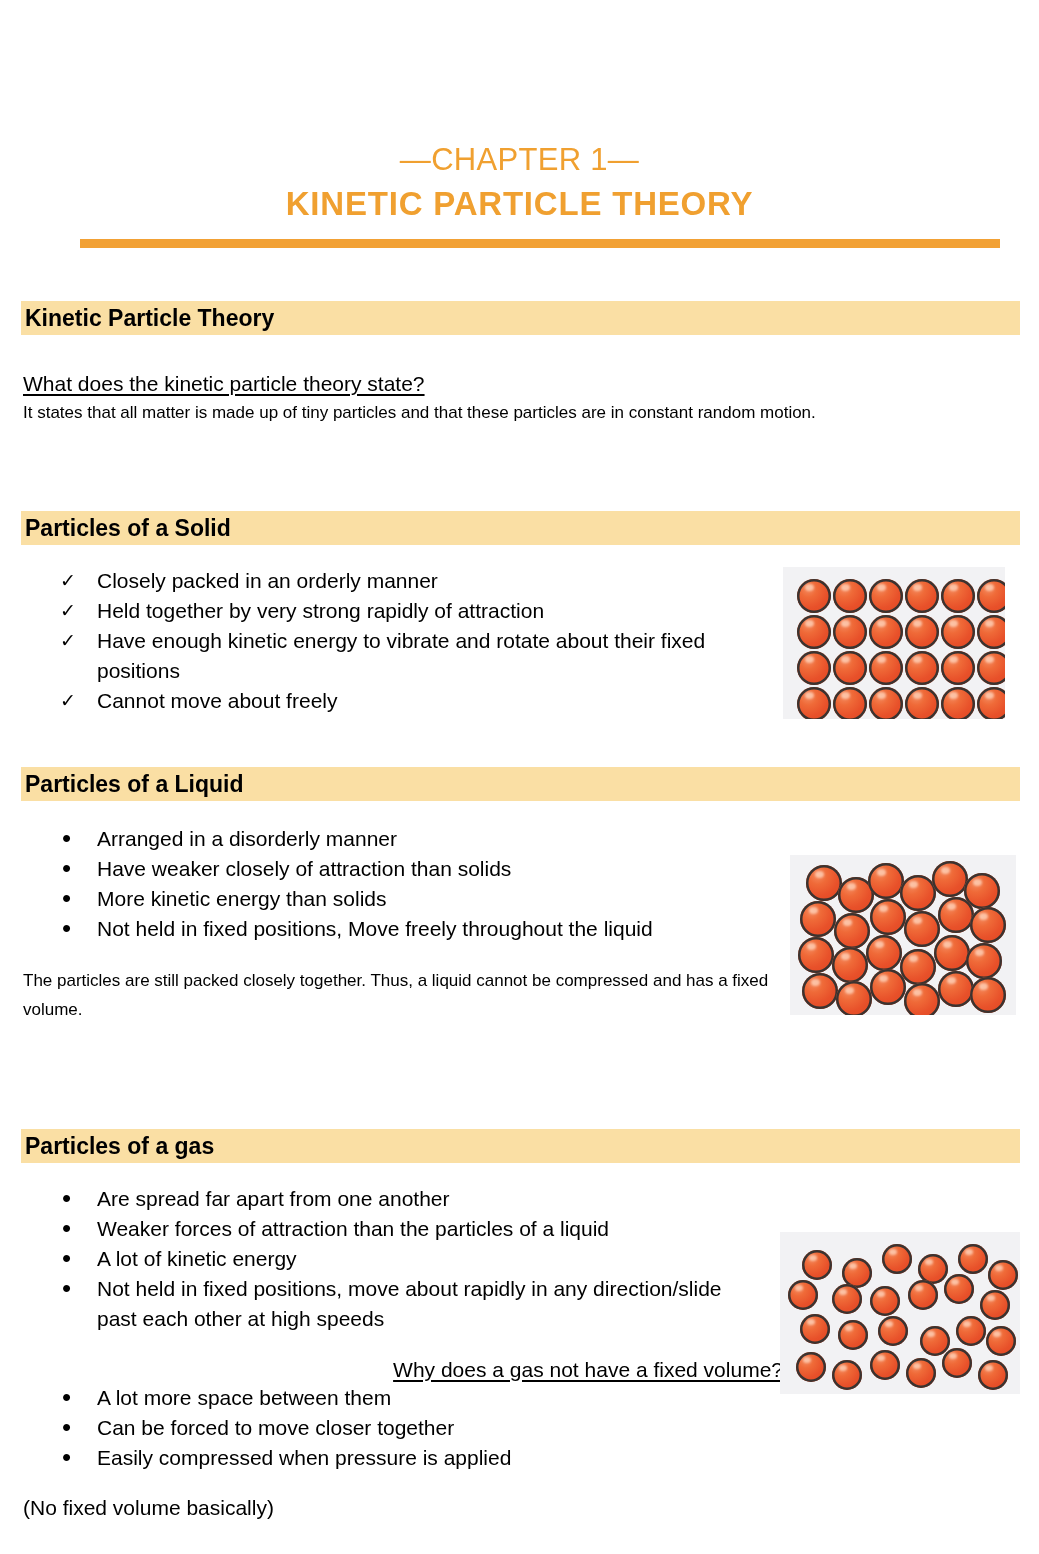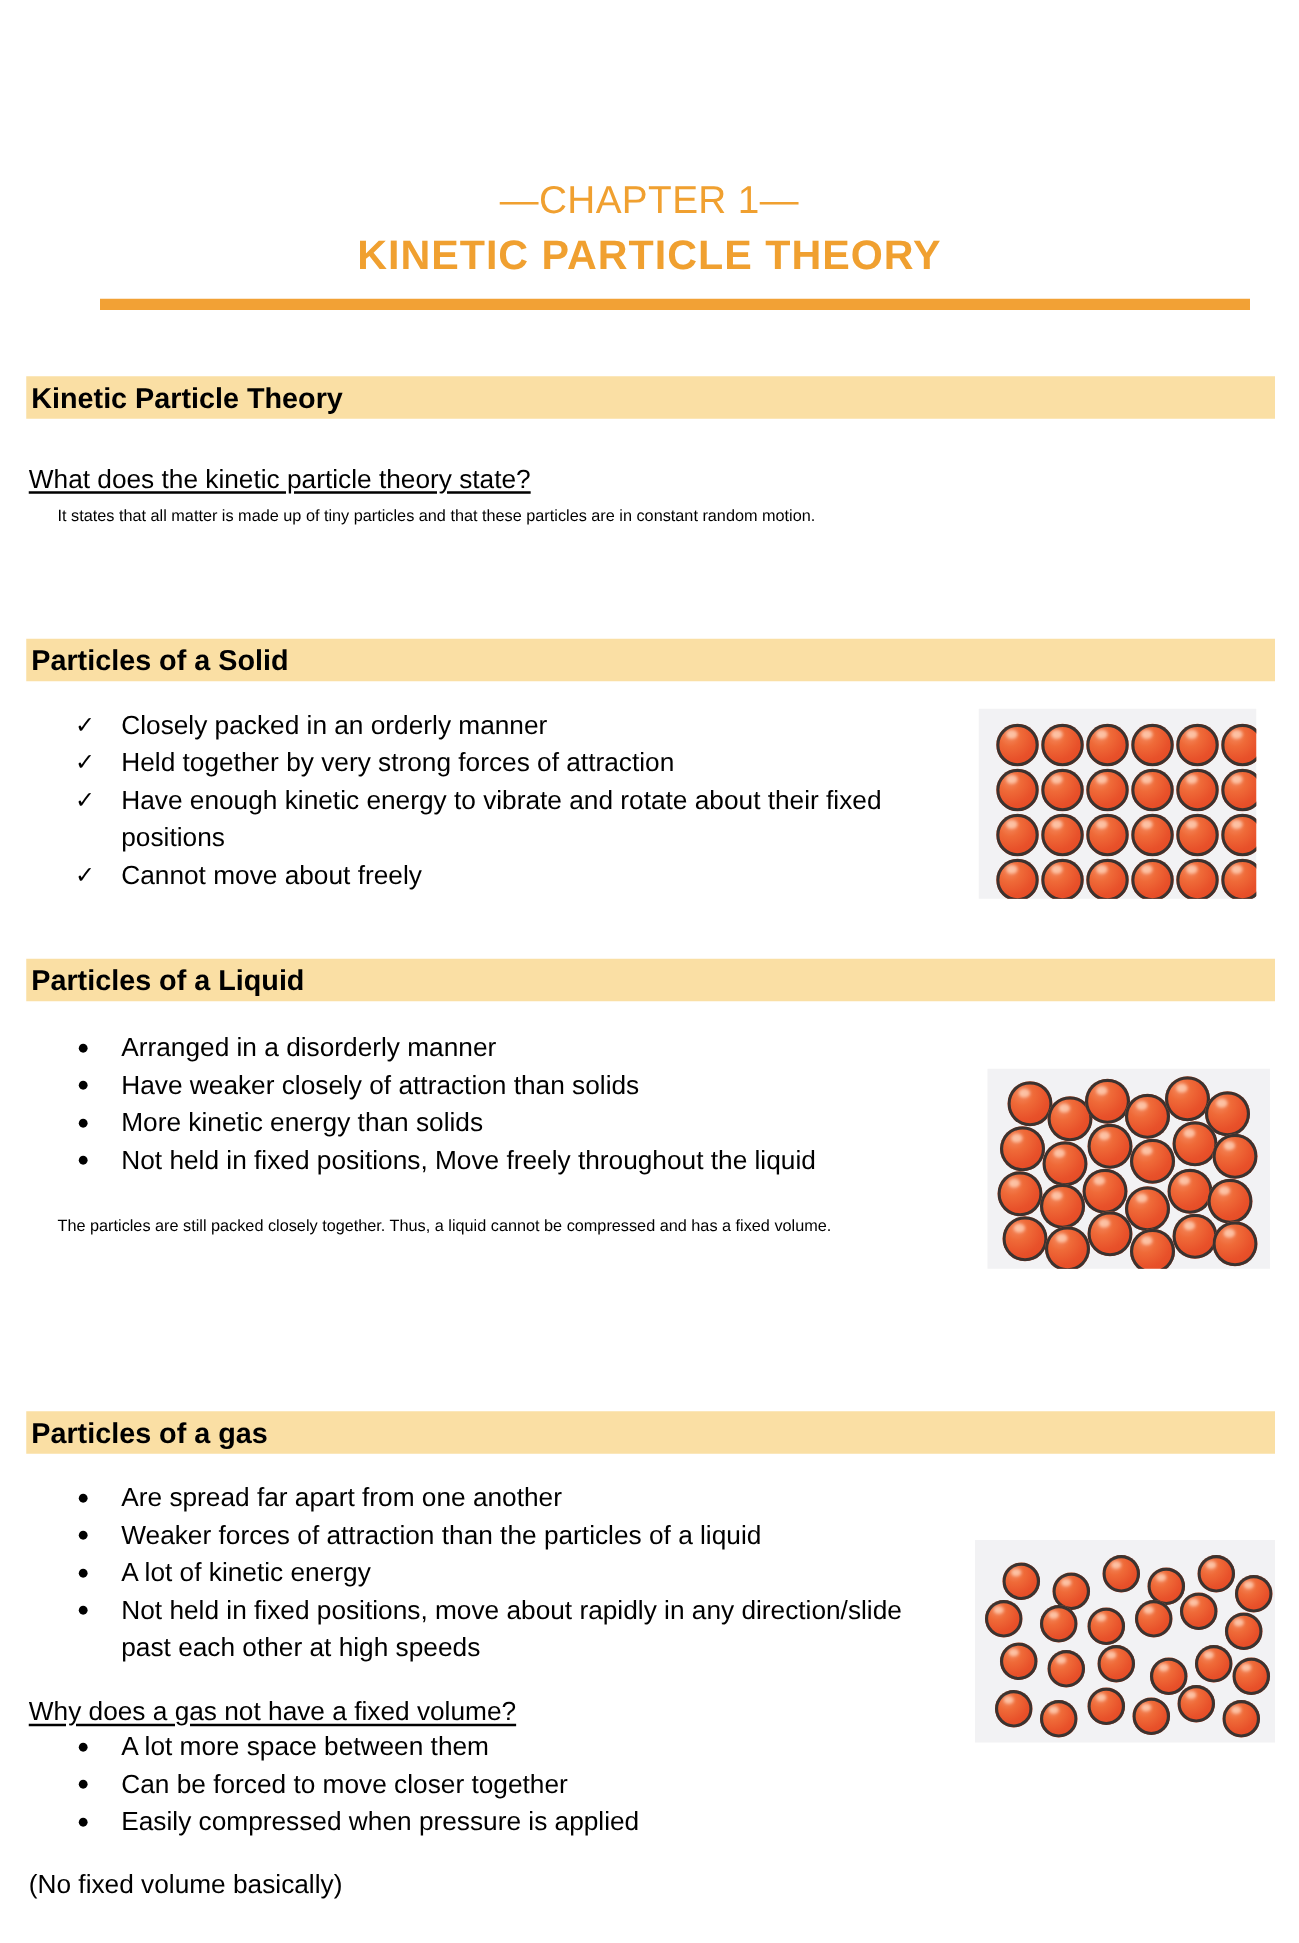--- a/index.html
+++ b/index.html
@@ -75,29 +75,29 @@
     width: 990px;
   }
   .q {
     font-size: 21px;
     line-height: 28px;
     text-decoration: underline;
     text-underline-offset: 3px;
     white-space: nowrap;
   }
   .a {
-    font-size: 13px;
+    font-size: 17px;
     line-height: 29px;
-    margin-left: 23px;
   }
   .plain {
     position: absolute;
     left: 23px;
     font-size: 21px;
     line-height: 29px;
+    text-align: right;
   }
 
   
   .list {
     position: absolute;
     left: 0;
   }
   .li {
     position: relative;
     font-size: 21px;
@@ -163,21 +163,21 @@
   <span class="band-label">Particles of a Solid</span>
 </div>
 
 <div class="list" style="top:566px; width:740px;">
   <div class="li check">
     <span class="mark">✓</span>
     <span>Closely packed in an orderly manner</span>
   </div>
   <div class="li check">
     <span class="mark">✓</span>
-    <span>Held together by very strong forces of attraction</span>
+    <span>Held together by very strong rapidly of attraction</span>
   </div>
   <div class="li check">
     <span class="mark">✓</span>
     <span>Have enough kinetic energy to vibrate and rotate about their fixed positions</span>
   </div>
   <div class="li check">
     <span class="mark">✓</span>
     <span>Cannot move about freely</span>
   </div>
 </div>

